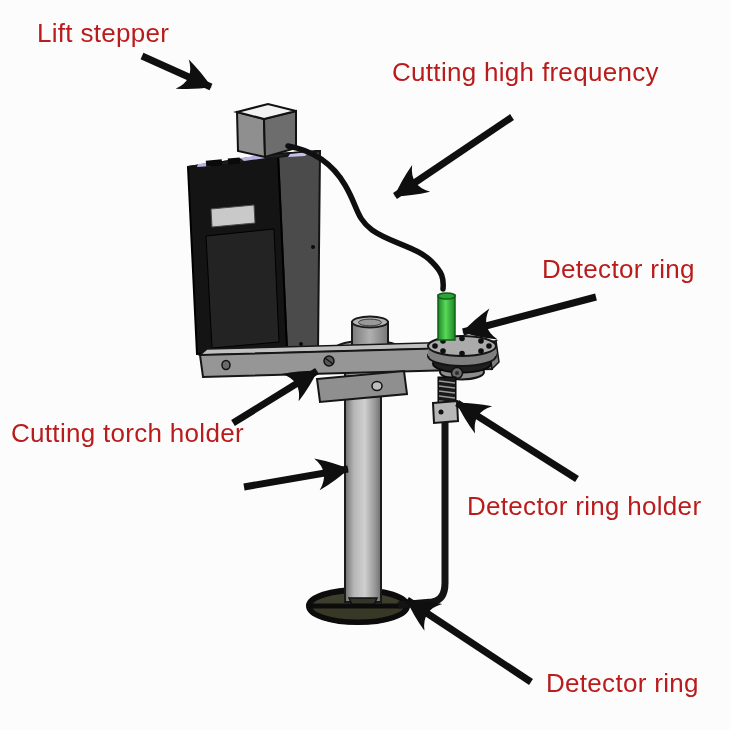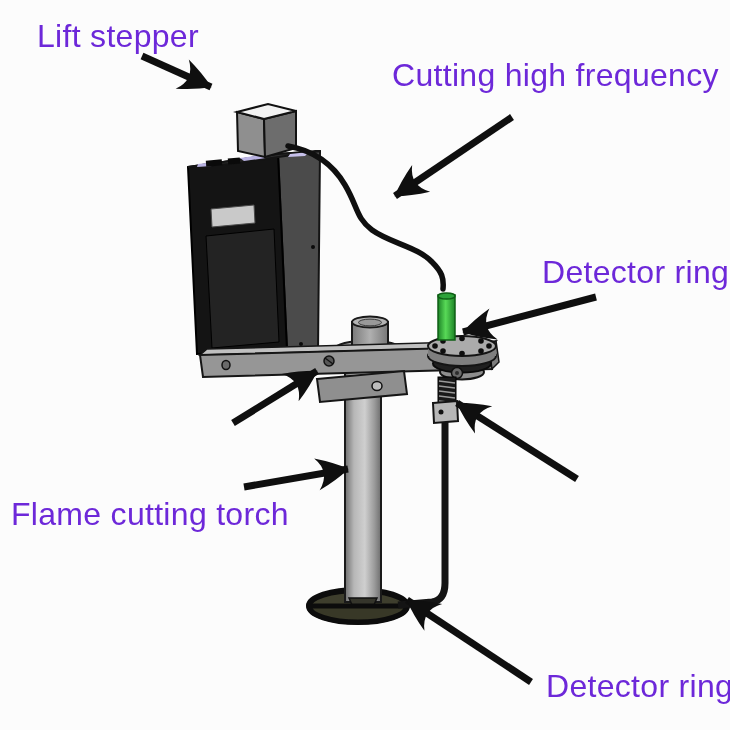--- a/index.html
+++ b/index.html
@@ -6,22 +6,22 @@
   #stage{
     position:relative;
     width:730px;height:730px;
     background:#fcfcfc;
     overflow:hidden;
     font-family:"Liberation Sans", sans-serif;
   }
   #drawing{position:absolute;left:0;top:0;}
   .lbl{
     position:absolute;
-    color:#6d28d9;
-    font-size:32px;
+    color:#b91c1c;
+    font-size:26px;
     line-height:1.1;
     white-space:nowrap;
     letter-spacing:0.3px;
     user-select:none;
   }
   .lbl-lift{left:37px;top:19px;}
   .lbl-hf{left:392px;top:58px;}
   .lbl-dr-top{left:542px;top:255px;}
   .lbl-cth{left:11px;top:419px;}
   .lbl-fct{left:11px;top:497px;}
@@ -148,16 +148,17 @@
       <path d="M233,423 L317,371" marker-end="url(#ah)"></path>
       <path d="M244,487 L348,469" marker-end="url(#ah)"></path>
       <path d="M577,479 L457,403" marker-end="url(#ah)"></path>
       <path d="M531,682 L407,600" marker-end="url(#ah)"></path>
     </g>
   </svg>
 
   <div class="lbl lbl-lift">Lift stepper</div>
   <div class="lbl lbl-hf">Cutting high frequency</div>
   <div class="lbl lbl-dr-top">Detector ring</div>
-  <div class="lbl lbl-fct">Flame cutting torch</div>
+  <div class="lbl lbl-cth">Cutting torch holder</div>
+  <div class="lbl lbl-drh">Detector ring holder</div>
   <div class="lbl lbl-dr-bot">Detector ring</div>
 
 </div>
 
 </body></html>

